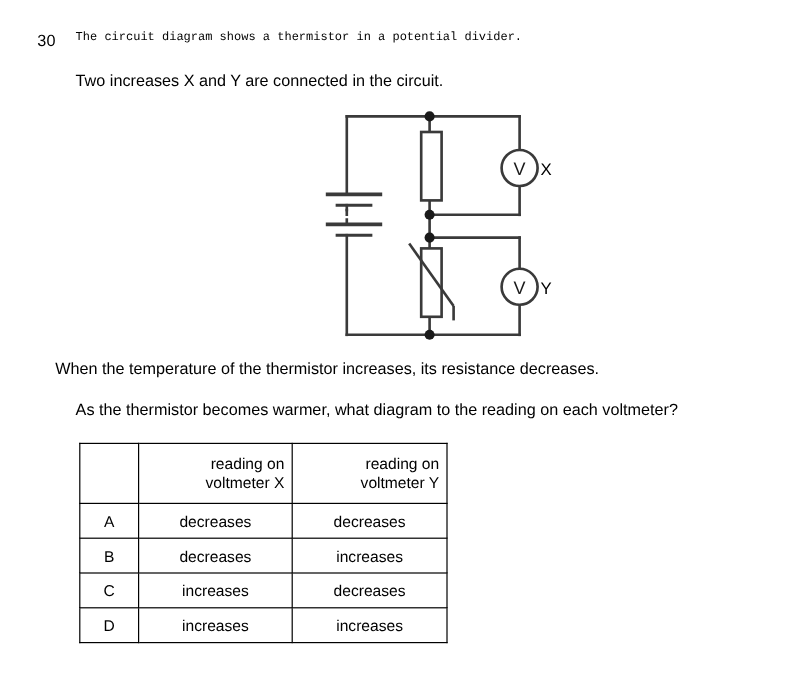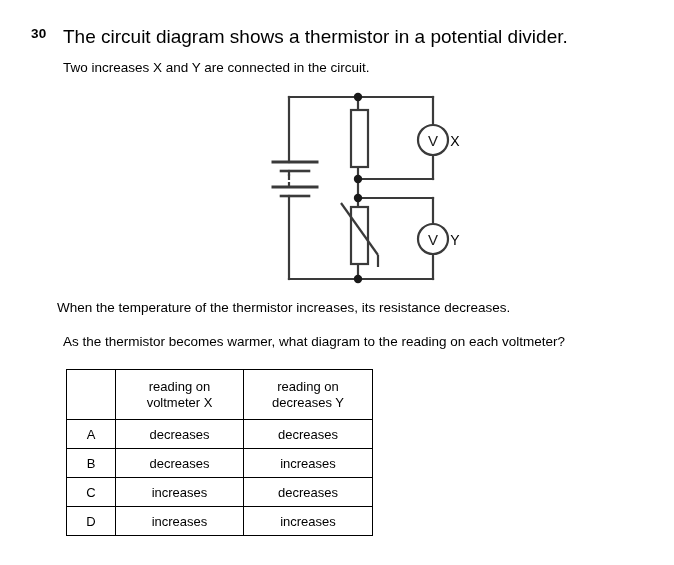--- a/index.html
+++ b/index.html
@@ -16,42 +16,43 @@
     color: #000000;
     overflow: hidden;
   }
 
   
   #question-number {
     position: absolute;
     left: 31px;
     top: 26px;
     font-size: 13.5px;
-    font-weight: bold;
+    font-weight: normal;
     letter-spacing: 0.2px;
   }
   #intro-line-1 {
     position: absolute;
     left: 63px;
     top: 26px;
-    font-size: 19px;
-    white-space: nowrap;
+    font-size: 10px;
+    white-space: nowrap;
+    font-family: Liberation Mono, monospace;
   }
   #intro-line-2 {
     position: absolute;
     left: 63px;
     top: 60px;
     font-size: 13.5px;
     white-space: nowrap;
   }
 
   
   #statement-resistance {
     position: absolute;
-    left: 57px;
+    left: 46px;
     top: 300px;
     font-size: 13.5px;
     white-space: nowrap;
   }
   #statement-question {
     position: absolute;
     left: 63px;
     top: 334px;
     font-size: 13.5px;
     white-space: nowrap;
@@ -97,22 +98,22 @@
   .col-label {
     width: 36px;
     font-weight: bold;
   }
   .col-x {
     width: 115px;
   }
   .col-y {
     width: 116px;
   }
-  .hdr-l1 { display: block; }
-  .hdr-l2 { display: block; }
+  .hdr-l1 { display: block; text-align: right; }
+  .hdr-l2 { display: block; text-align: right; }
 </style>
 </head>
 <body>
 
 <div id="question-number">30</div>
 
 <div id="intro-line-1">The circuit diagram shows a thermistor in a potential divider.</div>
 
 <div id="intro-line-2">Two increases X and Y are connected in the circuit.</div>
 
@@ -198,21 +199,21 @@
 <table id="answer-table">
   <thead>
     <tr>
       <td class="col-label"></td>
       <td class="col-x">
         <span class="hdr-l1">reading on</span>
         <span class="hdr-l2">voltmeter X</span>
       </td>
       <td class="col-y">
         <span class="hdr-l1">reading on</span>
-        <span class="hdr-l2">decreases Y</span>
+        <span class="hdr-l2">voltmeter Y</span>
       </td>
     </tr>
   </thead>
   <tbody>
     <tr>
       <td class="col-label">A</td>
       <td class="col-x">decreases</td>
       <td class="col-y">decreases</td>
     </tr>
     <tr>

